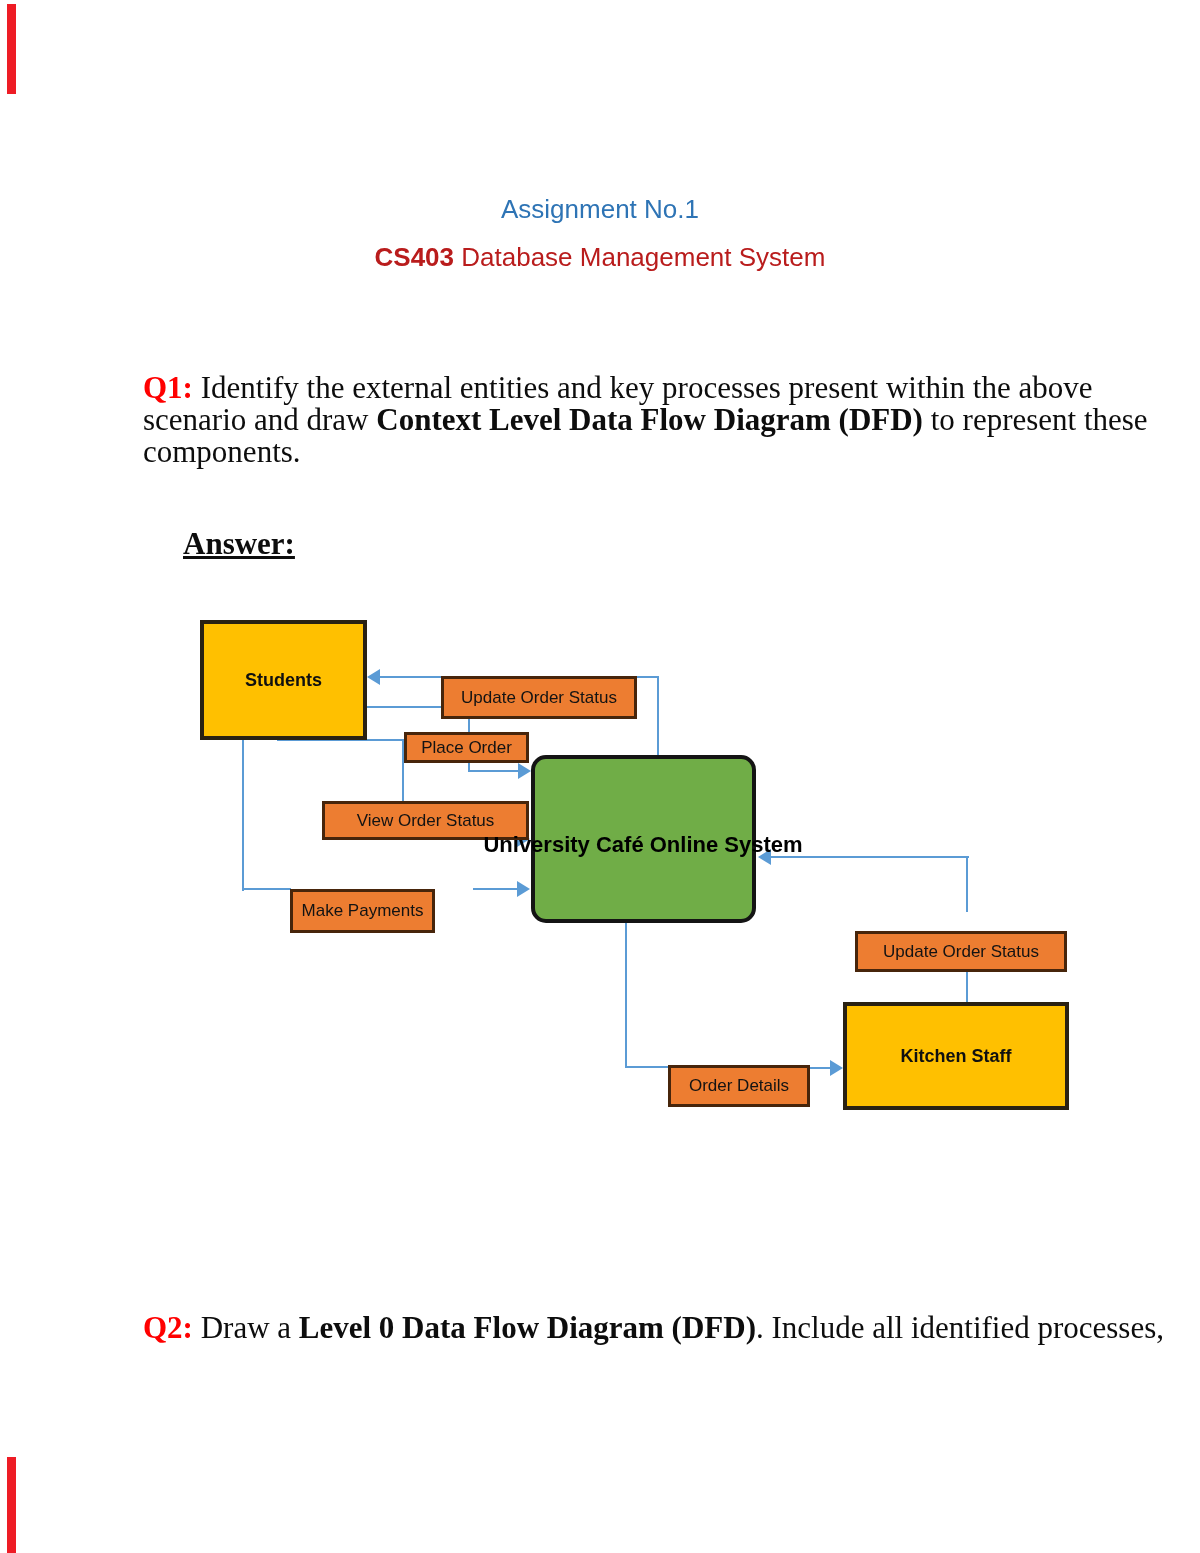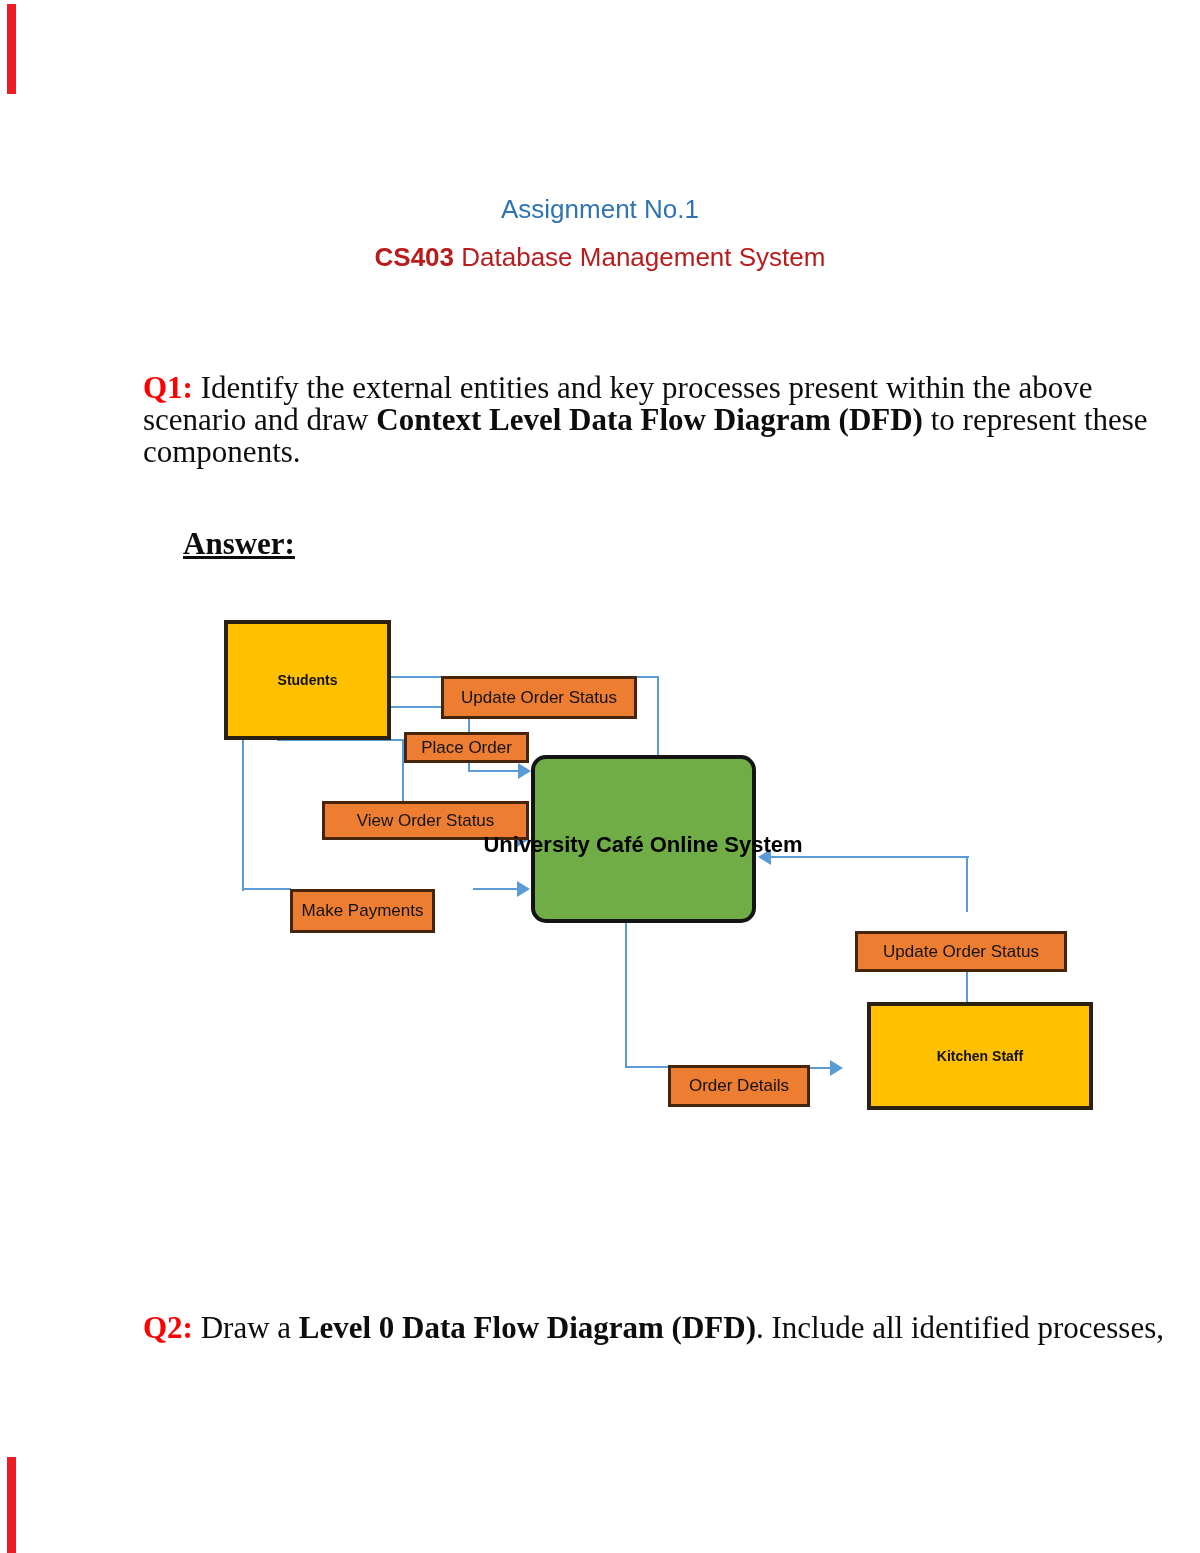--- a/index.html
+++ b/index.html
@@ -22,21 +22,21 @@
   #q1-paragraph{top:372px;}
   #answer-heading{top:528px;}
   #q2-paragraph{top:1312px;}
 
   #diagram{position:absolute;left:0;top:0;width:1200px;height:1553px;}
   .cline{position:absolute;background:var(--connector,#5B9BD5);z-index:1;}
   .arrow{position:absolute;width:0;height:0;z-index:2;}
   .node{position:absolute;box-sizing:border-box;display:flex;align-items:center;
     justify-content:center;text-align:center;z-index:3;line-height:1.05;}
   .node.entity{background:var(--entity_fill,#FFC000);border:4px solid var(--entity_border,#2A2112);
-    font-weight:bold;font-size:14px;color:#101010;margin-left:24px;}
+    font-weight:bold;font-size:18px;color:#101010;}
   .node.flow{background:var(--flow_fill,#ED7D31);border:3px solid var(--flow_border,#47250B);
     font-size:17px;color:#131313;margin-top:20px;}
   .node.system{background:var(--system_fill,#70AD47);border:4px solid var(--system_border,#141414);
     border-radius:15px;}
   .sys-label{position:absolute;white-space:nowrap;transform:translateX(-50%);
     font-weight:bold;font-size:22px;color:#000;z-index:4;}
 </style>
 </head>
 <body>
 

